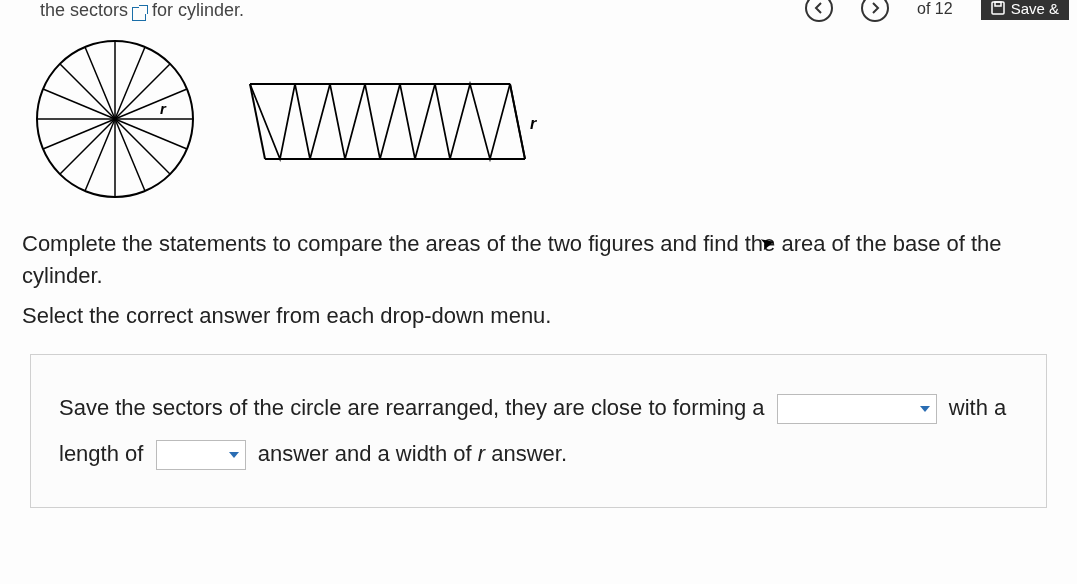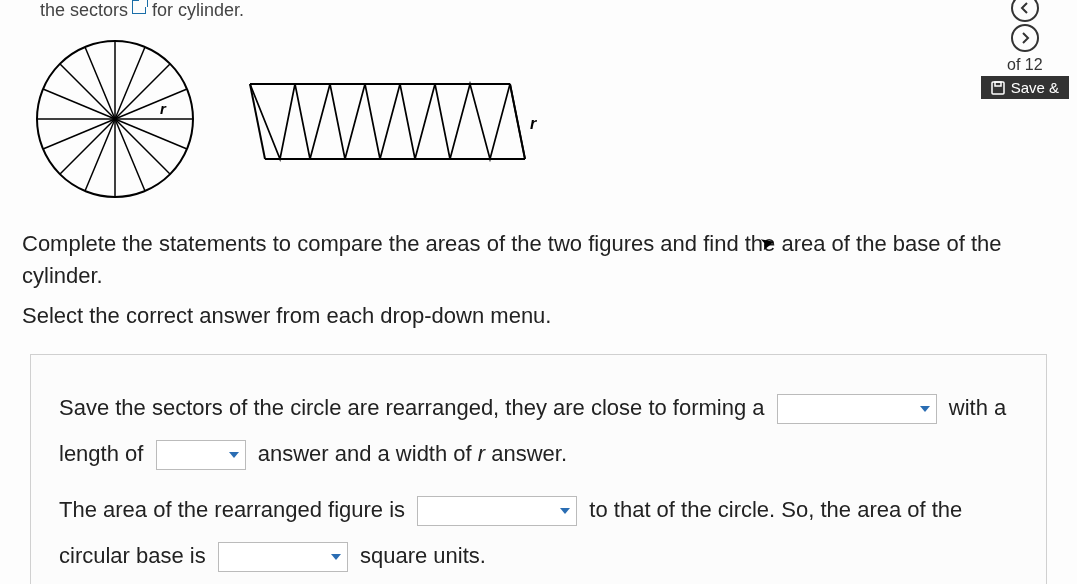--- a/index.html
+++ b/index.html
@@ -15,38 +15,38 @@
   }
   .topbar {
     height: 24px;
     display: flex;
     align-items: flex-start;
     justify-content: space-between;
     padding: 0 8px 0 40px;
     font-size: 18px;
     color: #444;
   }
-  .topbar-left { display: flex; gap: 4px; align-items: flex-start; }
+  .topbar-left { display: flex; gap: 4px; align-items: flex-end; }
   .ext-icon {
     width: 14px; height: 14px;
     display: inline-block;
     border: 1.5px solid #1a6ea8;
     position: relative;
     margin-right: 2px;
   }
   .ext-icon::after {
     content: "";
     position: absolute;
     width: 8px; height: 8px;
     border-top: 1.5px solid #1a6ea8;
     border-right: 1.5px solid #1a6ea8;
     top: -3px; right: -3px;
     background: #fdfdfd;
   }
-  .topbar-right { display: flex; gap: 8px; align-items: center; flex-direction: column; }
+  .topbar-right { display: flex; gap: 28px; align-items: center; }
   .nav-circle {
     width: 28px; height: 28px; border-radius: 50%;
     border: 2px solid #333;
     display: flex; align-items: center; justify-content: center;
     font-size: 16px; color: #333;
     margin-top: -6px;
   }
   .save-btn {
     background: #333; color: #fff;
     padding: 3px 10px;
@@ -187,26 +187,15 @@
         <span class="caret"></span>
       </span>
     <span>with a length of</span>
     <span class="dd small">
         <span class="caret"></span>
       </span>
     <span>answer and a width of</span>
     <span class="ital">r</span>
     <span>answer.</span>
   </div>
-  <div style="margin-top:10px;">
-    <span>The area of the rearranged figure is</span>
-    <span class="dd big">
-        <span class="caret"></span>
-      </span>
-    <span>to that of the circle. So, the area of the circular base is</span>
-    <span class="dd med">
-        <span class="caret"></span>
-      </span>
-    <span>square units.</span>
-  </div>
 </div>
 
 <div class="cursor-arrow">➤</div>
 
 </body></html>

